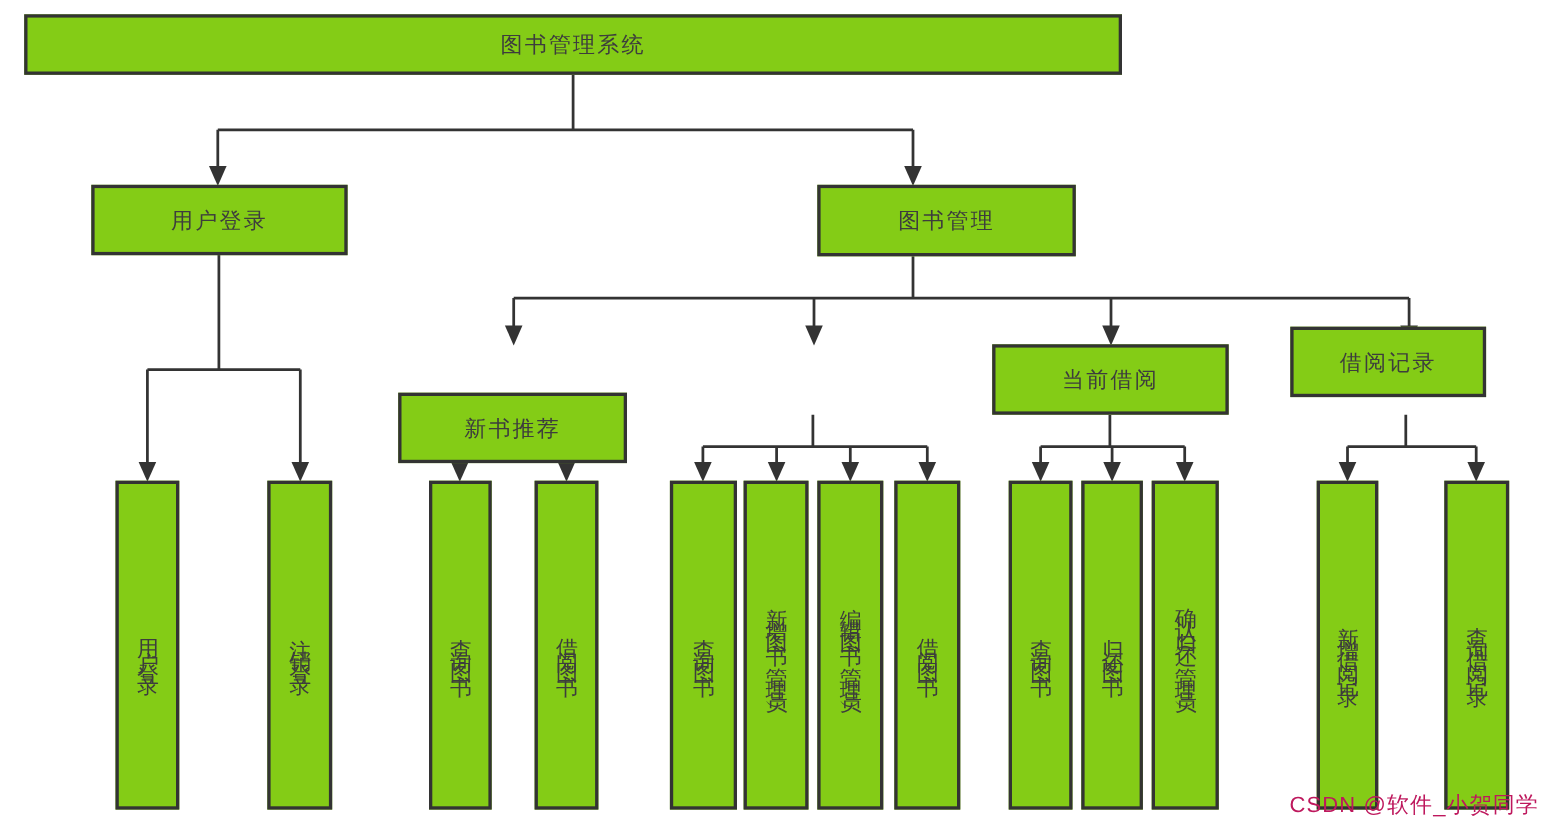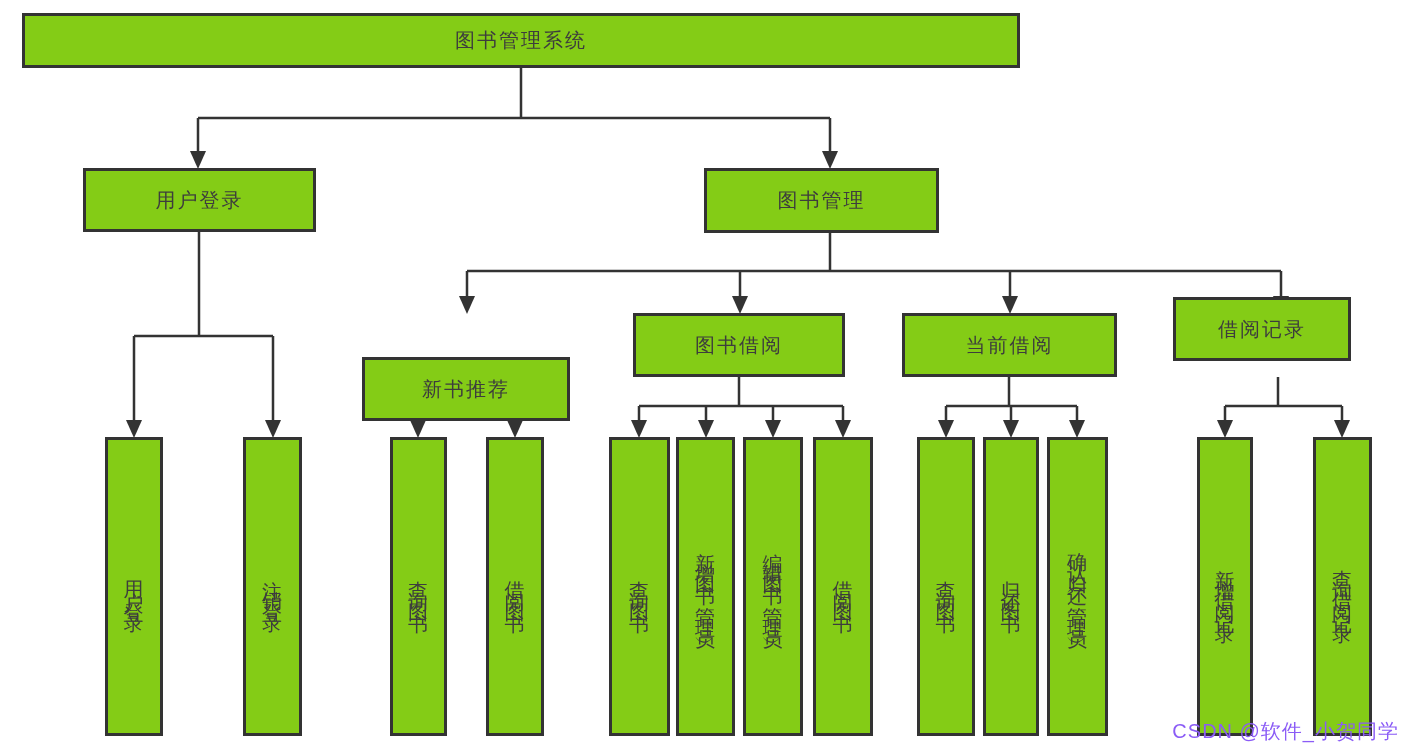--- a/index.html
+++ b/index.html
@@ -29,21 +29,21 @@
     writing-mode:vertical-rl;
     text-orientation:mixed;
     letter-spacing:11px;
     line-height:1;
     white-space:nowrap;
   }
   .watermark{
     position:absolute;
     right:6px;bottom:2px;
     font-size:20px;
-    color:#8b5cf6;
+    color:#be185d;
     z-index:2;
     letter-spacing:1px;
   }
 </style>
 </head>
 <body>
 
 <div class="stage">
 
   <svg class="wires" width="1405" height="747" viewBox="0 0 1405 747">
@@ -86,29 +86,26 @@
     </g>
   </svg>
 
   <div class="node" style="left:22px;top:13px;width:998px;height:55px;">
     <span>图书管理系统</span>
   </div>
 
   <div class="node" style="left:83px;top:168px;width:233px;height:64px;">
     <span>用户登录</span>
   </div>
-  <div class="node" style="left:704px;top:168px;width:235px;height:65px;">
+  <div class="node" style="left:743px;top:168px;width:235px;height:65px;">
     <span>图书管理</span>
   </div>
 
   <div class="node" style="left:362px;top:313px;width:208px;height:64px;margin-top:44px;">
     <span>新书推荐</span>
-  </div>
-  <div class="node" style="left:633px;top:313px;width:212px;height:64px;">
-    <span>图书借阅</span>
   </div>
   <div class="node" style="left:902px;top:313px;width:215px;height:64px;">
     <span>当前借阅</span>
   </div>
   <div class="node" style="left:1173px;top:297px;width:178px;height:64px;">
     <span>借阅记录</span>
   </div>
 
   <div class="node tall" style="left:105px;top:437px;width:58px;height:299px;">
     <span class="vtxt">用户登录</span>

